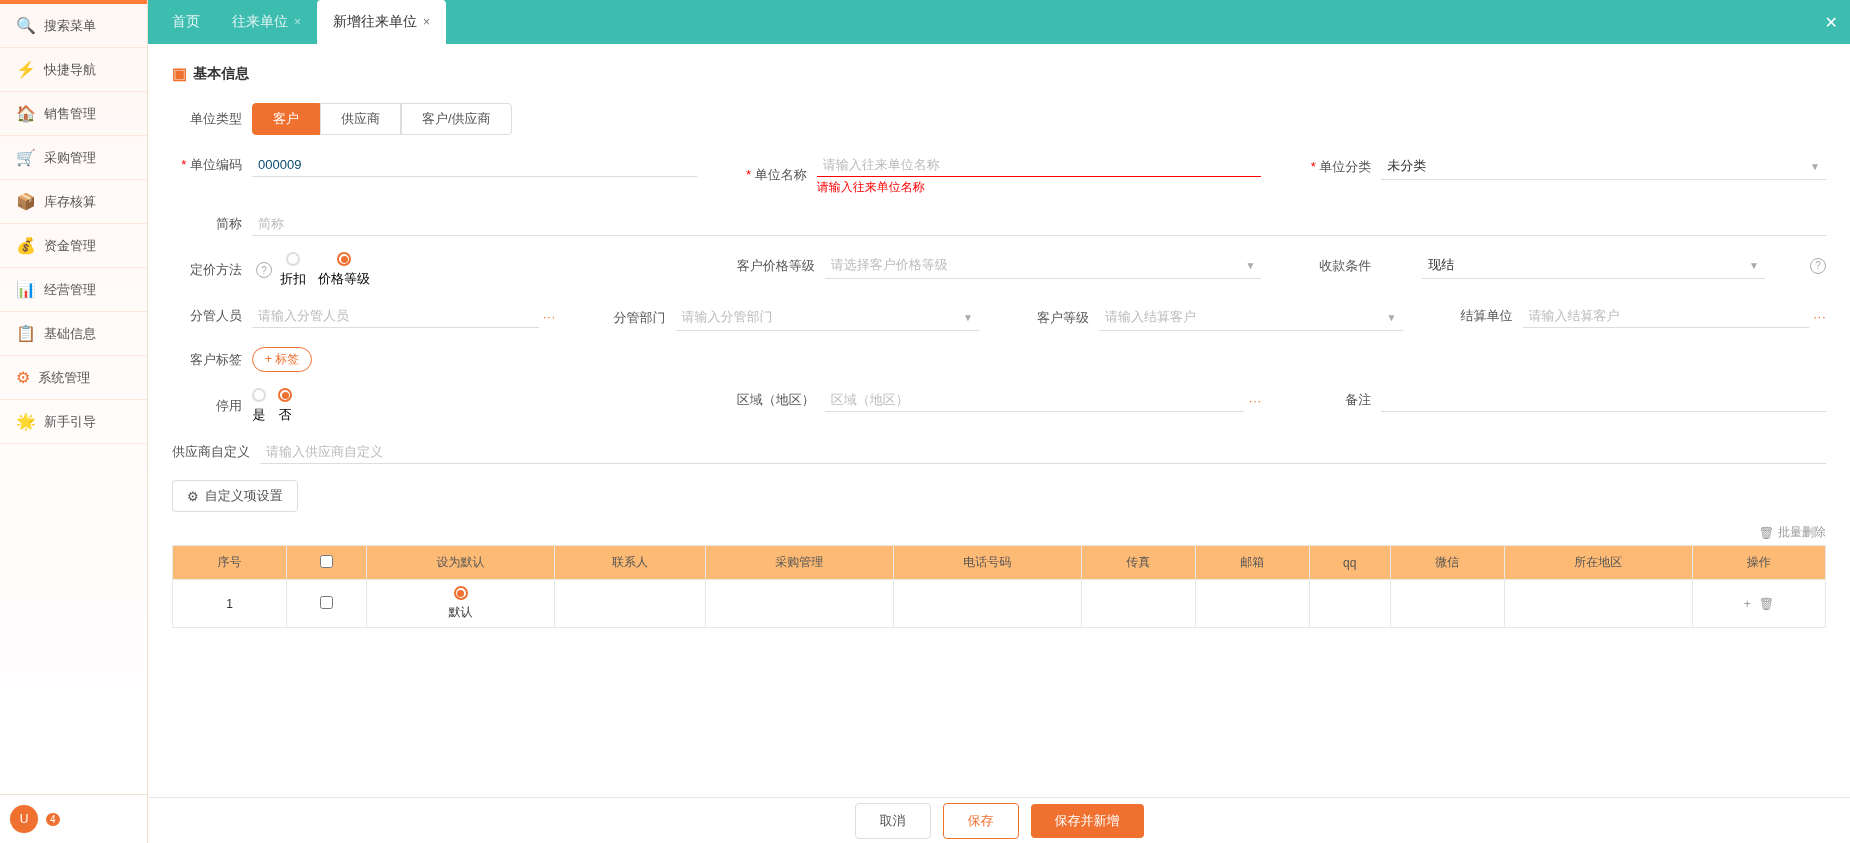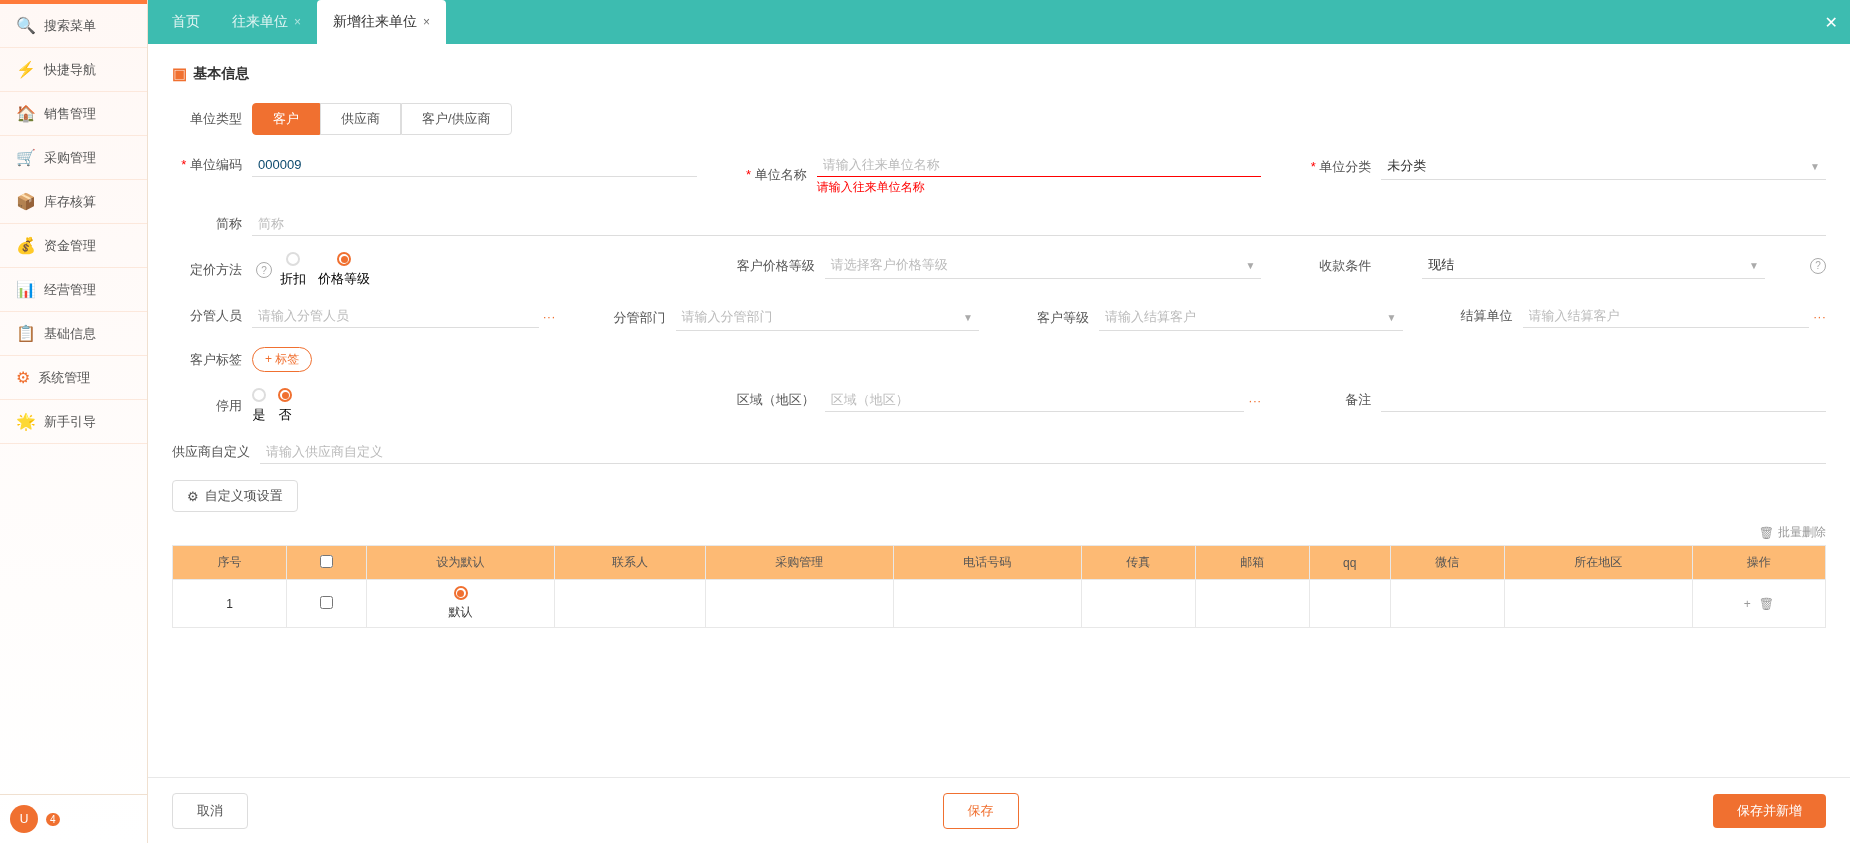--- a/index.html
+++ b/index.html
@@ -252,26 +252,26 @@
       margin-bottom: 4px;
       cursor: pointer;
       display: flex;
       align-items: center;
       justify-content: flex-end;
       gap: 4px;
     }
 
     
     .bottom-bar {
-      height: 66px;
+      height: 46px;
       background: #fff;
       border-top: 1px solid #e8e8e8;
       display: flex;
       align-items: center;
-      justify-content: space-between;
+      justify-content: center;
       padding: 0 24px;
       gap: 12px;
       flex-shrink: 0;
     }
     .btn-cancel {
       padding: 8px 24px;
       border: 1px solid #ddd;
       background: #fff;
       border-radius: 4px;
       cursor: pointer;

